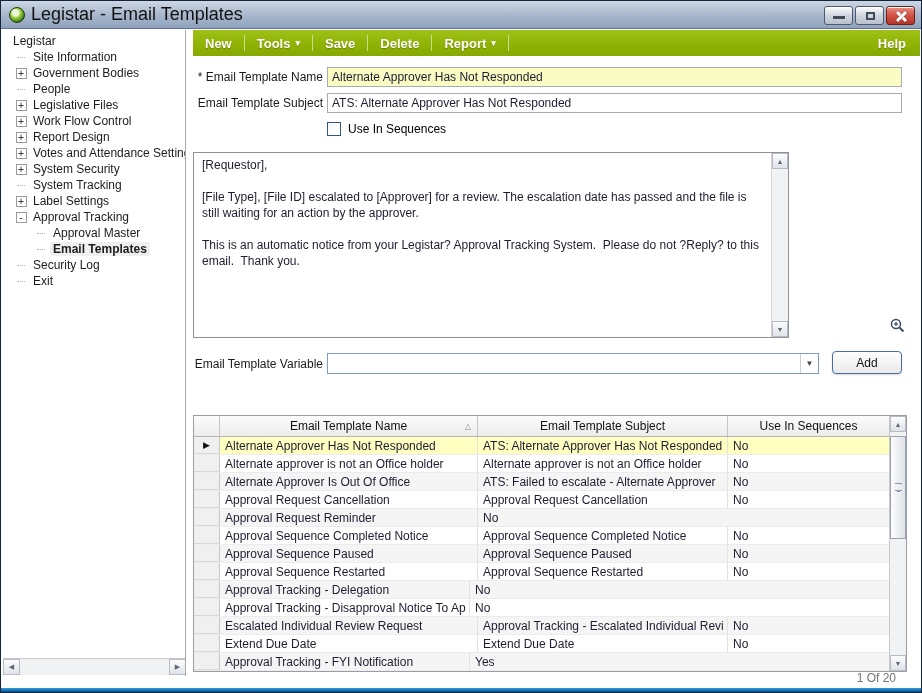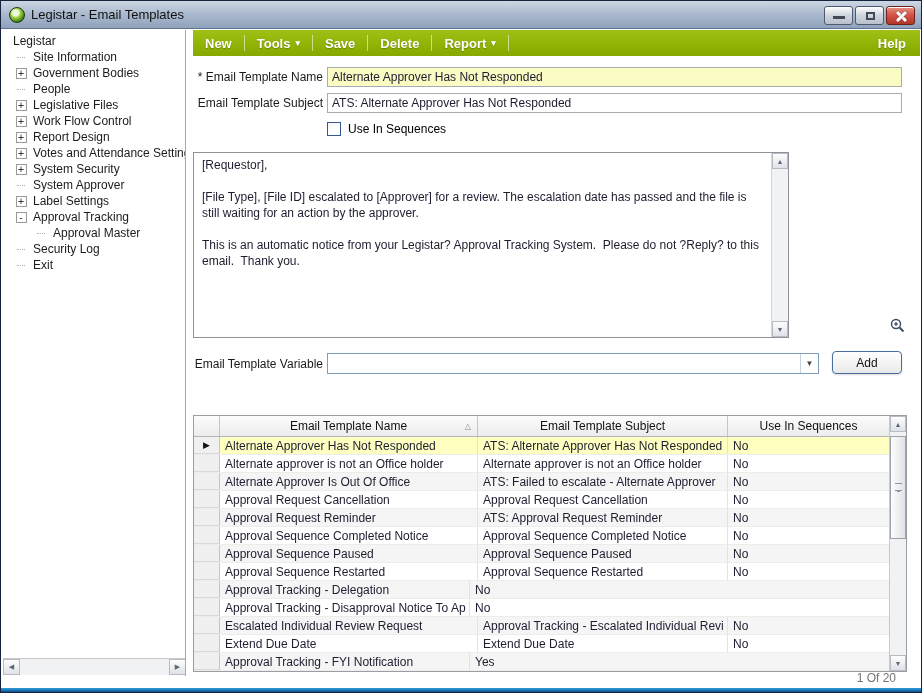--- a/index.html
+++ b/index.html
@@ -7,21 +7,21 @@
   .window { position:relative; width:922px; height:693px; background:#fff;
             border:1px solid #16233c; overflow:hidden; }
 
   
   .titlebar { position:absolute; left:0; top:0; width:100%; height:28px;
               background:linear-gradient(#cdd7e4,#a9b8cd 50%,#8fa2bc);
               border-bottom:1px solid #5f7391; display:flex; align-items:center; }
   .appicon { width:16px; height:16px; margin:0 6px 0 8px; border-radius:50%;
              background:radial-gradient(circle at 40% 35%, #eaf7d8 0 25%, #9ccf3a 40%, #3a7a1e 75%, #234d12);
              border:1px solid #1d3a10; }
-  .title-text { font-size:13px; color:#111; }
+  .title-text { font-size:18px; color:#111; }
   .winbtns { position:absolute; right:6px; top:5px; display:flex; gap:2px; }
   .wbtn { width:29px; height:19px; border:1px solid #4d5a6b; border-radius:3px;
           background:linear-gradient(#fdfdfd,#cfd5dd 50%,#b9c1cc);
           position:relative; box-shadow:inset 0 1px 0 #fff; }
   .wbtn.close { background:linear-gradient(#e89384,#d4564a 45%,#b33527); border-color:#6e2014; }
   .glyph-min { position:absolute; left:8px; bottom:5px; width:12px; height:3px; background:#404a58; }
   .glyph-rest { position:absolute; left:10px; top:5px; width:9px; height:8px; border:2px solid #404a58; background:transparent; }
   .glyph-x1, .glyph-x2 { position:absolute; left:8px; top:8px; width:13px; height:3px; background:#fff;
                          border-radius:1px; box-shadow:0 0 1px #5e180e; }
   .glyph-x1 { transform:rotate(45deg); } .glyph-x2 { transform:rotate(-45deg); }
@@ -200,39 +200,45 @@
       <div class="tree-row lvl1">
           <span class="gutter">
             <span class="expander">+</span>
           </span>
           <span class="tree-label">System Security</span>
         </div>
       <div class="tree-row lvl1">
           <span class="gutter">
             <span class="dash"></span>
           </span>
-          <span class="tree-label">System Approver</span>
+          <span class="tree-label">System Tracking</span>
         </div>
       <div class="tree-row lvl1">
           <span class="gutter">
             <span class="expander">+</span>
           </span>
           <span class="tree-label">Label Settings</span>
         </div>
       <div class="tree-row lvl1">
           <span class="gutter">
             <span class="expander">-</span>
           </span>
           <span class="tree-label">Approval Tracking</span>
         </div>
       <div class="tree-row lvl2">
           <span class="gutter">
             <span class="dash"></span>
           </span>
           <span class="tree-label">Approval Master</span>
+        </div>
+      <div class="tree-row lvl2 selected">
+          <span class="gutter">
+            <span class="dash"></span>
+          </span>
+          <span class="tree-label">Email Templates</span>
         </div>
       <div class="tree-row lvl1">
           <span class="gutter">
             <span class="dash"></span>
           </span>
           <span class="tree-label">Security Log</span>
         </div>
       <div class="tree-row lvl1">
           <span class="gutter">
             <span class="dash"></span>
@@ -345,21 +351,20 @@
       </div>
       <div class="grow">
         <div class="c-sel"></div>
         <div class="c-name">Approval Request Cancellation</div>
         <div class="c-subj">Approval Request Cancellation</div>
         <div class="c-use">No</div>
       </div>
       <div class="grow alt">
         <div class="c-sel"></div>
         <div class="c-name">Approval Request Reminder</div>
-        <div class="c-subj">ATS: Approval Request Reminder</div>
         <div class="c-use">No</div>
       </div>
       <div class="grow">
         <div class="c-sel"></div>
         <div class="c-name">Approval Sequence Completed Notice</div>
         <div class="c-subj">Approval Sequence Completed Notice</div>
         <div class="c-use">No</div>
       </div>
       <div class="grow alt">
         <div class="c-sel"></div>

